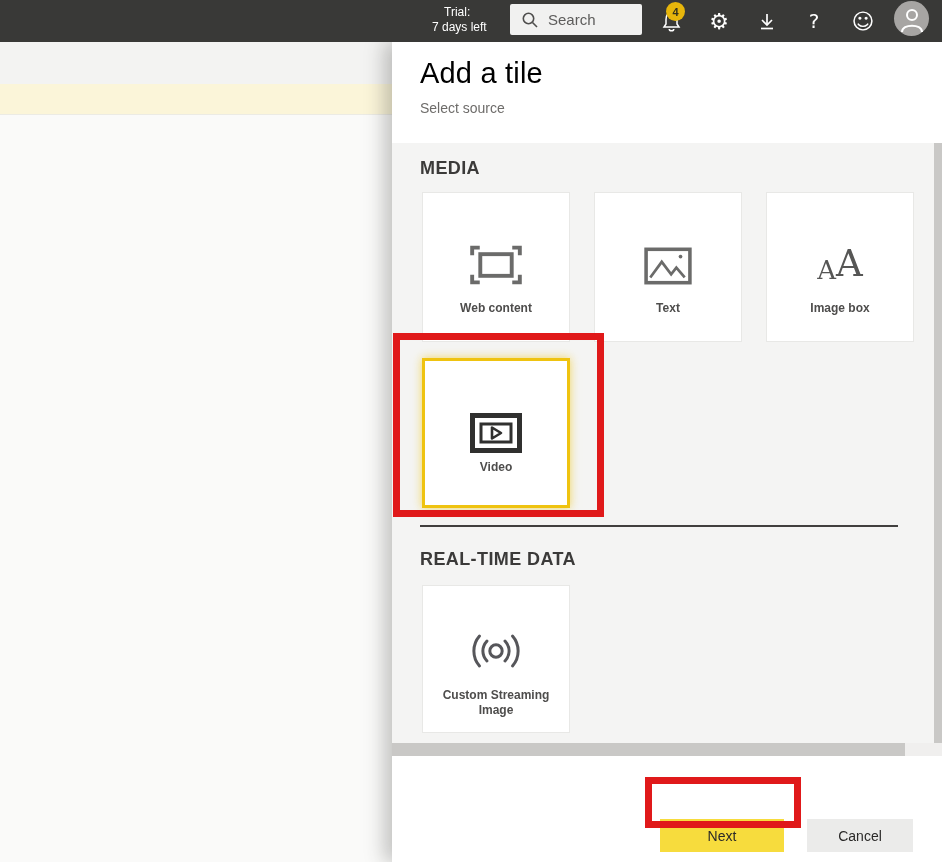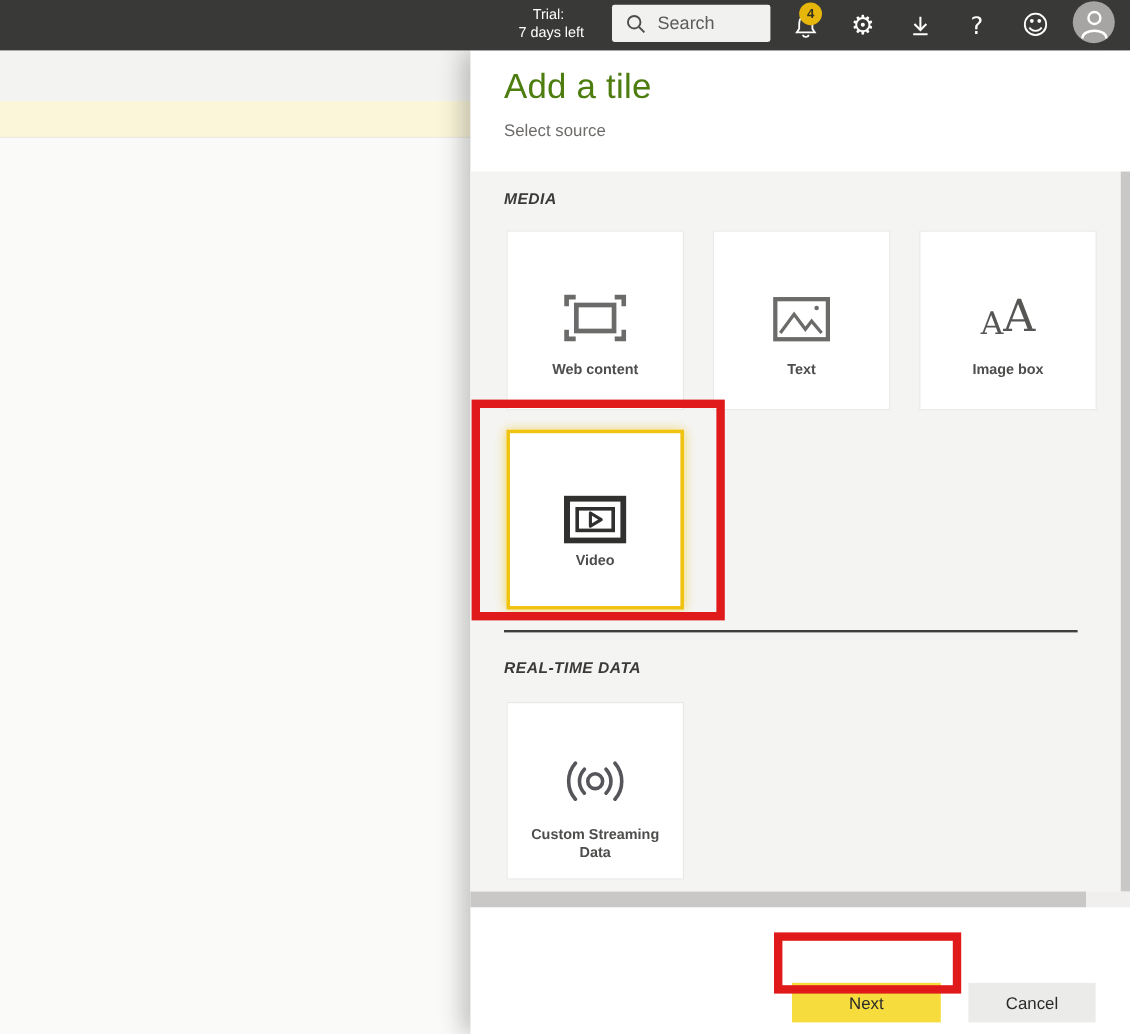--- a/index.html
+++ b/index.html
@@ -34,27 +34,27 @@
   
   .page-left { position:absolute; left:0; top:42px; width:392px; height:820px;
                background:#fafaf9; }
   .strip-gray   { height:42px; background:#f3f3f2; }
   .strip-yellow { height:31px; background:#fbf5d9; border-bottom:1px solid #ecebe4; }
 
   
   .panel { position:absolute; left:392px; top:42px; width:550px; height:820px;
            background:#ffffff; z-index:10; box-shadow:-8px 0 18px rgba(50,49,48,0.28); }
   .panel-title { position:absolute; left:28px; top:15px; font-size:29px; font-weight:300;
-                 color:#4d7c0f; letter-spacing:0.2px; }
+                 color:#000000; letter-spacing:0.2px; }
   .panel-subtitle { position:absolute; left:28px; top:58px; font-size:14px; color:#6e6c6a; }
 
   .panel-content { position:absolute; left:0; top:101px; width:550px; height:613px;
                    background:#f4f4f3; }
-  .section-label { position:absolute; font-size:13px; font-weight:bold; color:#3b3a39;
-                   letter-spacing:0.4px;font-style:italic; }
+  .section-label { position:absolute; font-size:18px; font-weight:bold; color:#3b3a39;
+                   letter-spacing:0.4px; }
   #media-label    { left:28px; top:15px; }
   #realtime-label { left:28px; top:406px; }
 
   .tile { position:absolute; width:148px; height:150px; background:#fff;
           border:1px solid #e8e8e6; display:flex; flex-direction:column;
           align-items:center; cursor:pointer; }
   .tile .icon-area { height:96px; display:flex; align-items:flex-end;
                      justify-content:center; padding-bottom:4px; }
   .tile .tile-label { font-size:12px; font-weight:bold; color:#4e4d4c;
                       text-align:center; line-height:15px; margin-top:12px; width:120px; }
@@ -213,21 +213,21 @@
       <div class="tile" id="tile-stream">
         <div class="icon-area">
           <svg width="58" height="42" viewBox="0 0 58 42">
             <circle cx="29" cy="21" r="6.2" fill="none" stroke="#56565a" stroke-width="3"></circle>
             <path d="M20,11 C14.5,17 14.5,25 20,31" fill="none" stroke="#56565a" stroke-width="3" stroke-linecap="round"></path>
             <path d="M12.5,6 C5,14.5 5,27.5 12.5,36" fill="none" stroke="#56565a" stroke-width="3" stroke-linecap="round"></path>
             <path d="M38,11 C43.5,17 43.5,25 38,31" fill="none" stroke="#56565a" stroke-width="3" stroke-linecap="round"></path>
             <path d="M45.5,6 C53,14.5 53,27.5 45.5,36" fill="none" stroke="#56565a" stroke-width="3" stroke-linecap="round"></path>
           </svg>
         </div>
-        <div class="tile-label">Custom Streaming Data</div>
+        <div class="tile-label">Custom Streaming Image</div>
       </div>
 
       <div class="vscroll"></div>
       <div class="hscroll-track">
         <div class="hscroll-thumb"></div>
       </div>
     </div>
 
     <div class="redbox" id="redbox-video"></div>
     <div class="redbox" id="redbox-next"></div>

